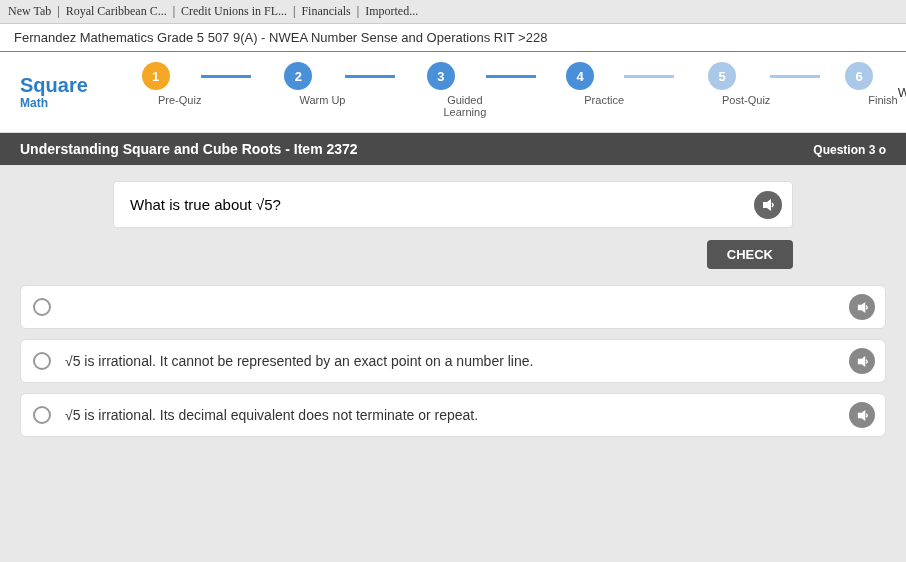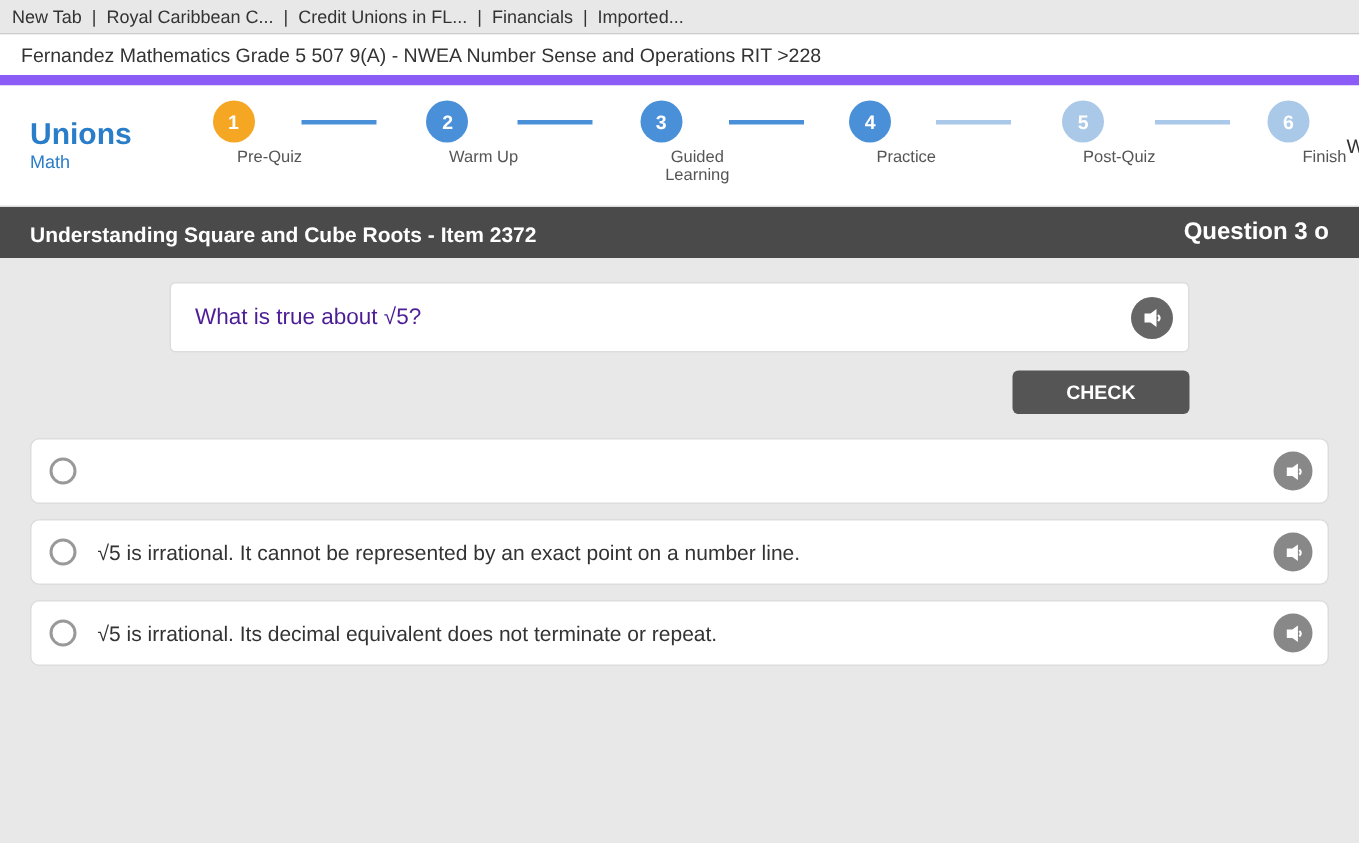--- a/index.html
+++ b/index.html
@@ -7,29 +7,30 @@
 
     
     .browser-bar {
       background: #e8e8e8;
       padding: 4px 8px;
       font-size: 12px;
       color: #333;
       border-bottom: 1px solid #ccc;
       white-space: nowrap;
       overflow: hidden;
+      font-family: Liberation Serif, serif;
     }
 
     
     .page-title-bar {
       background: white;
       padding: 6px 14px;
       font-size: 13px;
       color: #333;
-      border-bottom: 7px solid #8b5cf6;
+      border-bottom: 1px solid #8b5cf6;
     }
 
     
     .header {
       background: white;
       display: flex;
       align-items: center;
       padding: 10px 20px;
       border-bottom: 1px solid #ddd;
     }
@@ -38,20 +39,21 @@
     }
     .logo-imagine {
       color: #2a7dc9;
       font-size: 20px;
       font-weight: bold;
       line-height: 1.1;
     }
     .logo-math {
       color: #2a7dc9;
       font-size: 12px;
+      font-weight: bold;
     }
 
     
     .progress-area {
       flex: 1;
       display: flex;
       justify-content: center;
       align-items: flex-end;
       padding-bottom: 4px;
     }
@@ -134,21 +136,21 @@
       padding: 8px 20px;
       display: flex;
       justify-content: space-between;
       align-items: flex-end;
     }
     .section-title {
       font-size: 14px;
       font-weight: bold;
     }
     .question-num {
-      font-size: 16px;
+      font-size: 12px;
       font-weight: bold;
       margin-left: 36px;
     }
 
     
     .main-content {
       background: #e8e8e8;
       padding: 16px 20px;
       min-height: 400px;
     }
@@ -160,21 +162,21 @@
       border-radius: 4px;
       padding: 14px 40px 14px 16px;
       margin-bottom: 12px;
       position: relative;
       max-width: 680px;
       margin-left: auto;
       margin-right: auto;
     }
     .question-text {
       font-size: 15px;
-      color: #4c1d95;
+      color: #000000;
     }
     .audio-btn-question {
       position: absolute;
       right: 10px;
       top: 50%;
       transform: translateY(-50%);
       width: 28px;
       height: 28px;
       background: #666;
       border-radius: 50%;
@@ -201,21 +203,21 @@
       padding: 7px 18px;
       font-size: 13px;
       font-weight: bold;
       border-radius: 4px;
       cursor: pointer;
     }
     .btn-check {
       background: #555;
       color: white;
       border: none;
-      padding: 7px 36px;
+      padding: 7px 20px;
       font-size: 13px;
       font-weight: bold;
       border-radius: 4px;
       cursor: pointer;
     }
 
     
     .answer-option {
       display: flex;
       align-items: center;
@@ -264,21 +266,21 @@
   New Tab &nbsp;|&nbsp; Royal Caribbean C... &nbsp;|&nbsp; Credit Unions in FL... &nbsp;|&nbsp; Financials &nbsp;|&nbsp; Imported...
 </div>
 
 <div class="page-title-bar">
   <span>Fernandez Mathematics Grade 5 507 9(A) - NWEA Number Sense and Operations RIT &gt;228</span>
 </div>
 
 <div class="header">
 
   <div class="logo-area">
-    <div class="logo-imagine">Unions</div>
+    <div class="logo-imagine">Square</div>
     <div class="logo-math">Math</div>
   </div>
 
   <div class="progress-area">
     <div class="steps-container">
 
       <div class="step-item">
         <div class="step-circle active">1</div>
         <div class="step-label">Pre-Quiz</div>
       </div>

